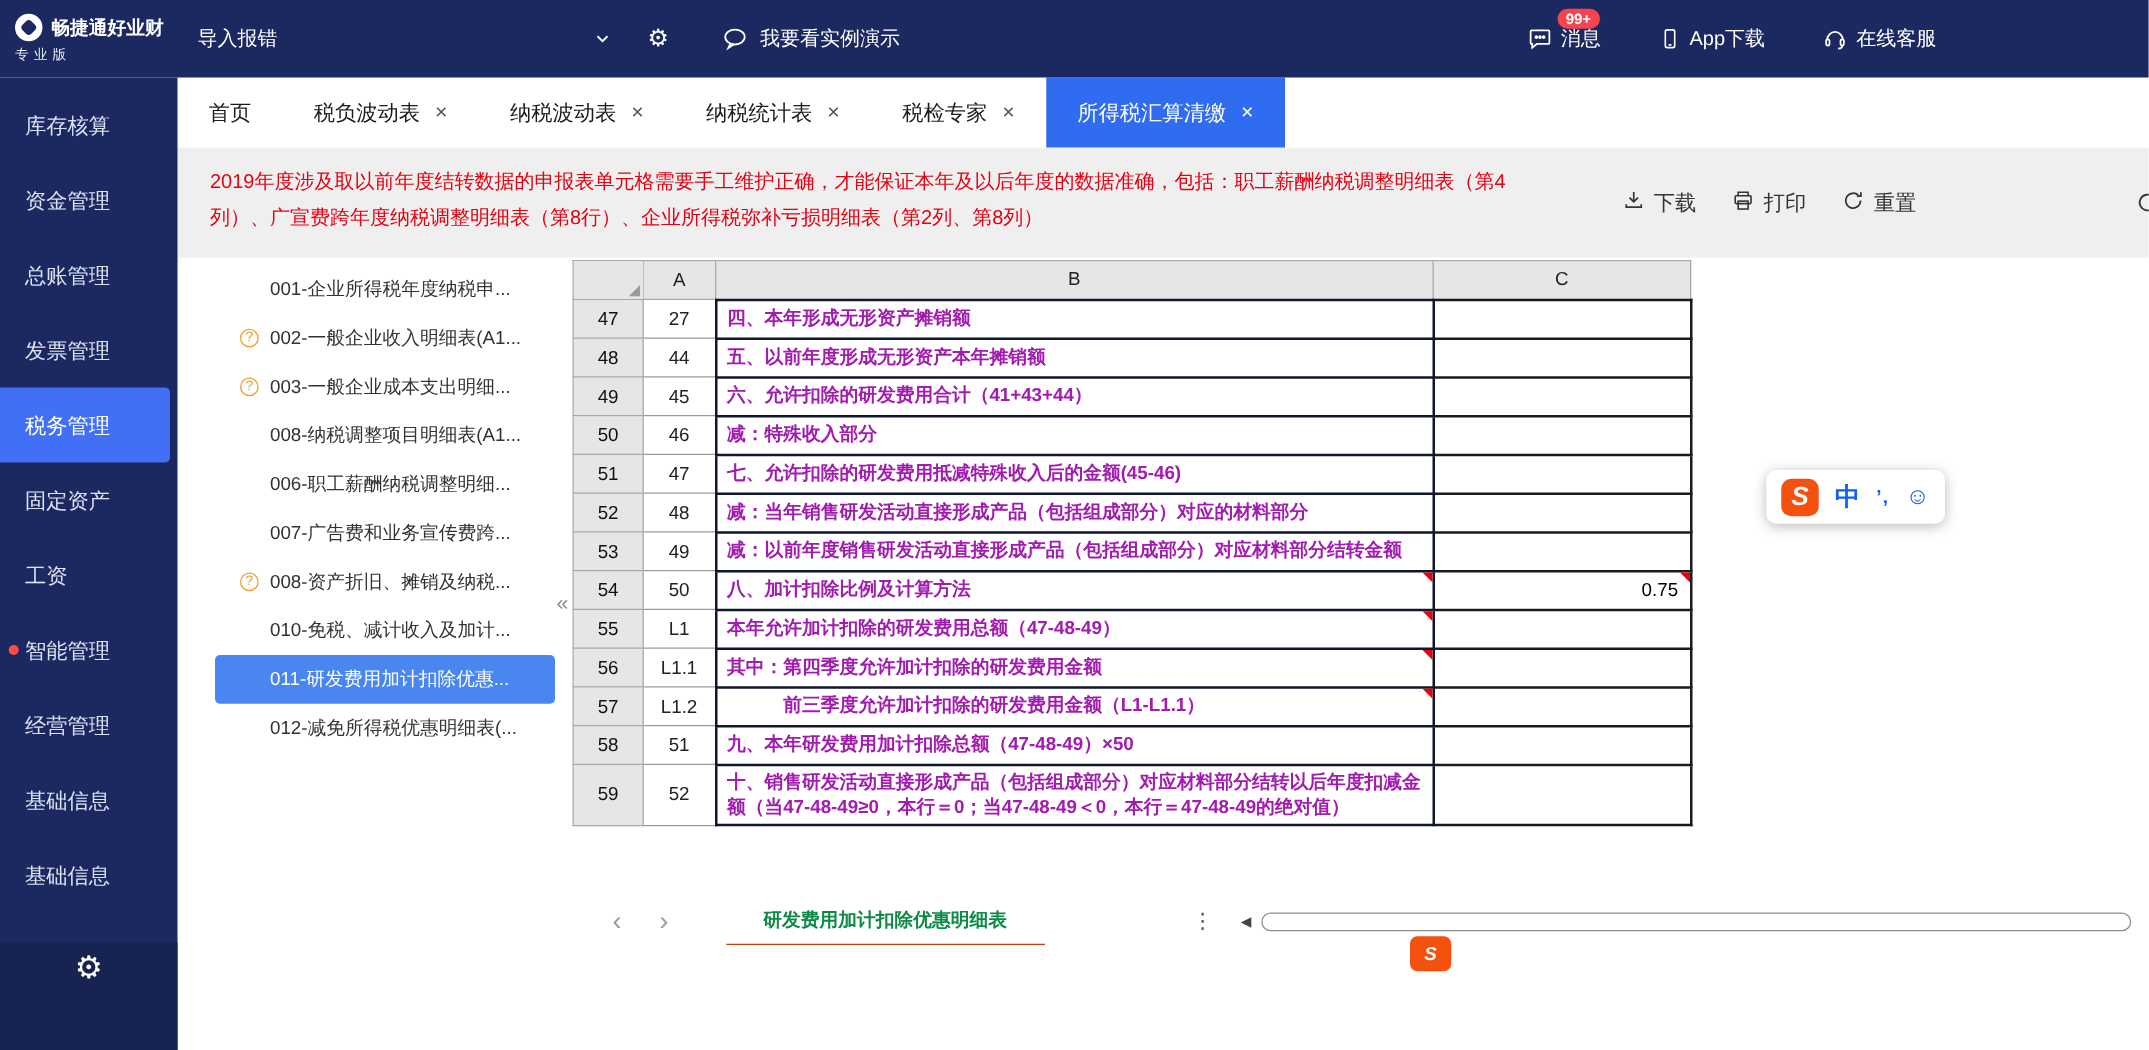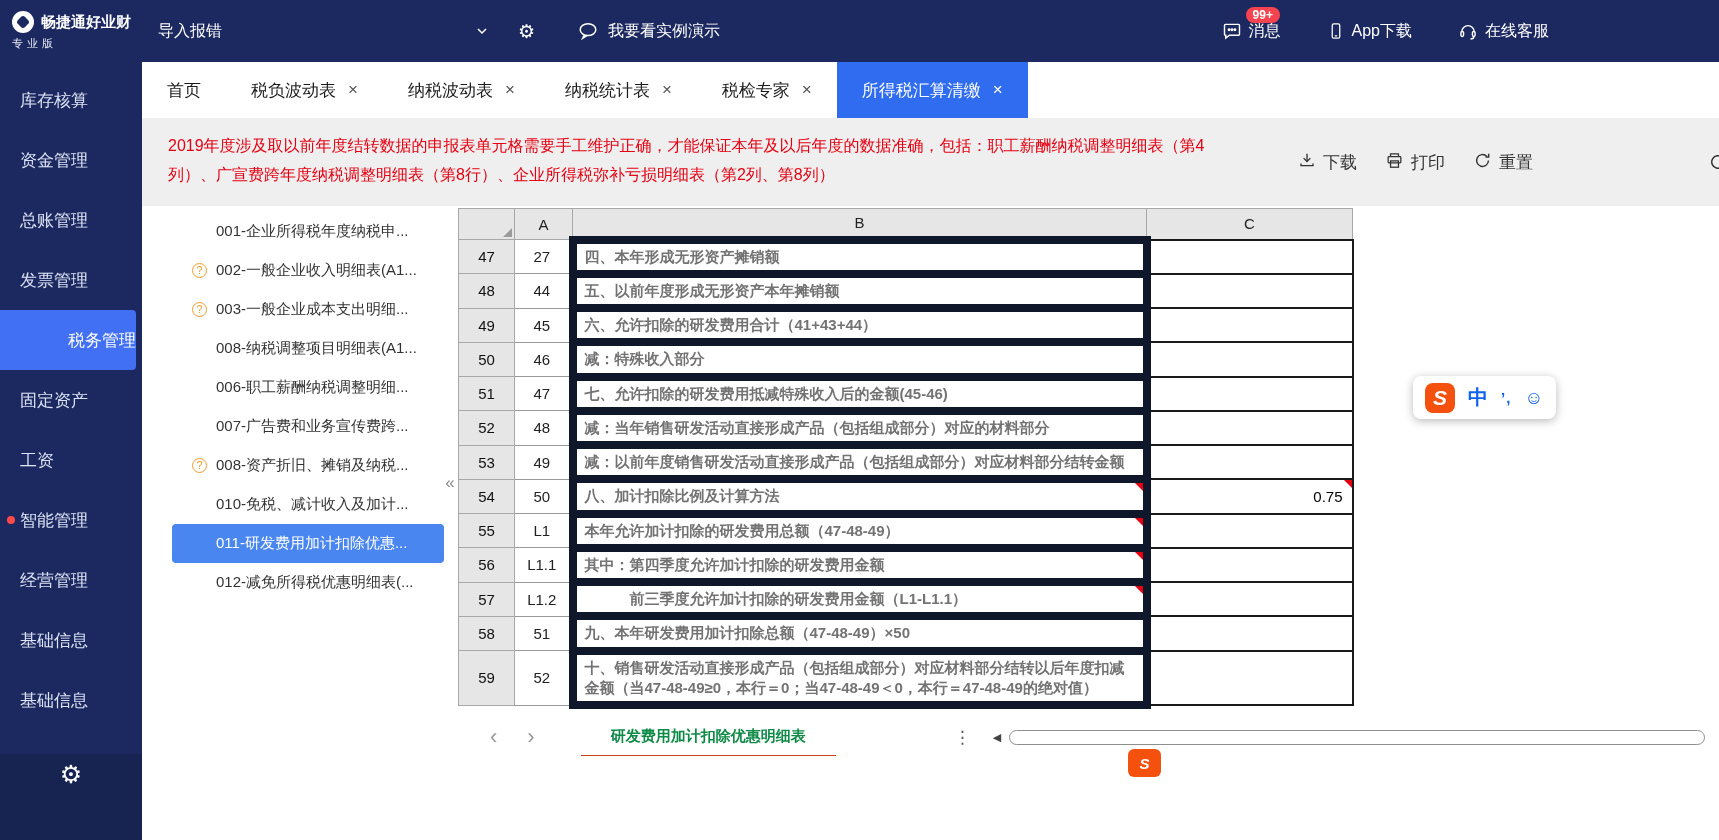--- a/index.html
+++ b/index.html
@@ -23,21 +23,21 @@
   .topbar-right { display: flex; align-items: center; gap: 46px; padding-right: 170px; }
   .tb-item { display: flex; align-items: center; gap: 7px; font-size: 16px; position: relative; cursor: pointer; white-space: nowrap; }
   .badge { position: absolute; top: -14px; left: 24px; background: #f5434f; color: #fff; font-size: 12px;
     padding: 1px 7px; border-radius: 9px; font-weight: bold; }
 
   
   .sidebar { position: absolute; left: 0; top: 62px; bottom: 0; width: 142px; background: #1c2960; z-index: 5; }
   .side-menu { padding-top: 8px; }
   .side-item { height: 60px; display: flex; align-items: center; padding-left: 20px; color: #dde3f5;
     font-size: 17px; position: relative; cursor: pointer; }
-  .side-item.active { background: #4270f4; color: #fff; margin-right: 6px; border-radius: 0 4px 4px 0; justify-content: flex-end; }
+  .side-item.active { background: #4270f4; color: #fff; margin-right: 6px; border-radius: 0 4px 4px 0; }
   .red-dot { position: absolute; left: 7px; top: 50%; margin-top: -4px; width: 8px; height: 8px;
     border-radius: 50%; background: #ff4a46; }
   .sidebar-footer { position: absolute; left: 0; right: 0; bottom: 0; height: 86px; background: #172351;
     display: flex; justify-content: center; padding-top: 8px; }
   .gear-big { color: #fff; font-size: 25px; cursor: pointer; line-height: 1; }
 
   
   .tabbar { position: absolute; left: 142px; top: 62px; right: 0; height: 56px; background: #fff;
     display: flex; z-index: 3; }
   .tab { display: flex; align-items: center; gap: 12px; padding: 0 25px; font-size: 17px; color: #1b1b1b;
@@ -73,21 +73,21 @@
   table.sheet { border-collapse: collapse; table-layout: fixed; background: #fff; }
   .sheet th { background: #e6e6e6; border: 1px solid #a8a8a8; height: 28px; font-size: 15px;
     font-weight: normal; color: #222; text-align: center; }
   .sheet th.corner { position: relative; }
   .sheet th.corner::after { content: ""; position: absolute; right: 2px; bottom: 2px;
     border-bottom: 9px solid #9b9b9b; border-left: 9px solid transparent; }
   .sheet tr { height: 31px; }
   .sheet td { font-size: 15px; }
   td.rownum { background: #e6e6e6; border: 1px solid #a8a8a8; text-align: center; color: #111; }
   td.cell-a { border: 1px solid #9a9a9a; text-align: center; color: #222; }
-  td.cell-b { border: 8px solid #0f172a; font-weight: bold; color: #737373; padding: 3px 8px; line-height: 1.35; position: relative; }
+  td.cell-b { border: 2px solid #0f172a; font-weight: bold; color: #a21caf; padding: 3px 8px; line-height: 1.35; position: relative; }
   td.cell-c { border: 2px solid #1a1a1a; text-align: right; padding: 3px 9px; color: #000; position: relative; }
   td.marker::after { content: ""; position: absolute; top: 0; right: 0;
     border-top: 8px solid #e60012; border-left: 8px solid transparent; }
 
   
   .sheet-footer { position: absolute; left: 458px; top: 718px; right: 0; height: 38px; background: #fff;
     display: flex; align-items: center; z-index: 2; }
   .nav-arrow { color: #9a9a9a; font-size: 22px; line-height: 1; cursor: pointer; }
   .nav-arrow.first { margin-left: 32px; }
   .nav-arrow.second { margin-left: 30px; }

